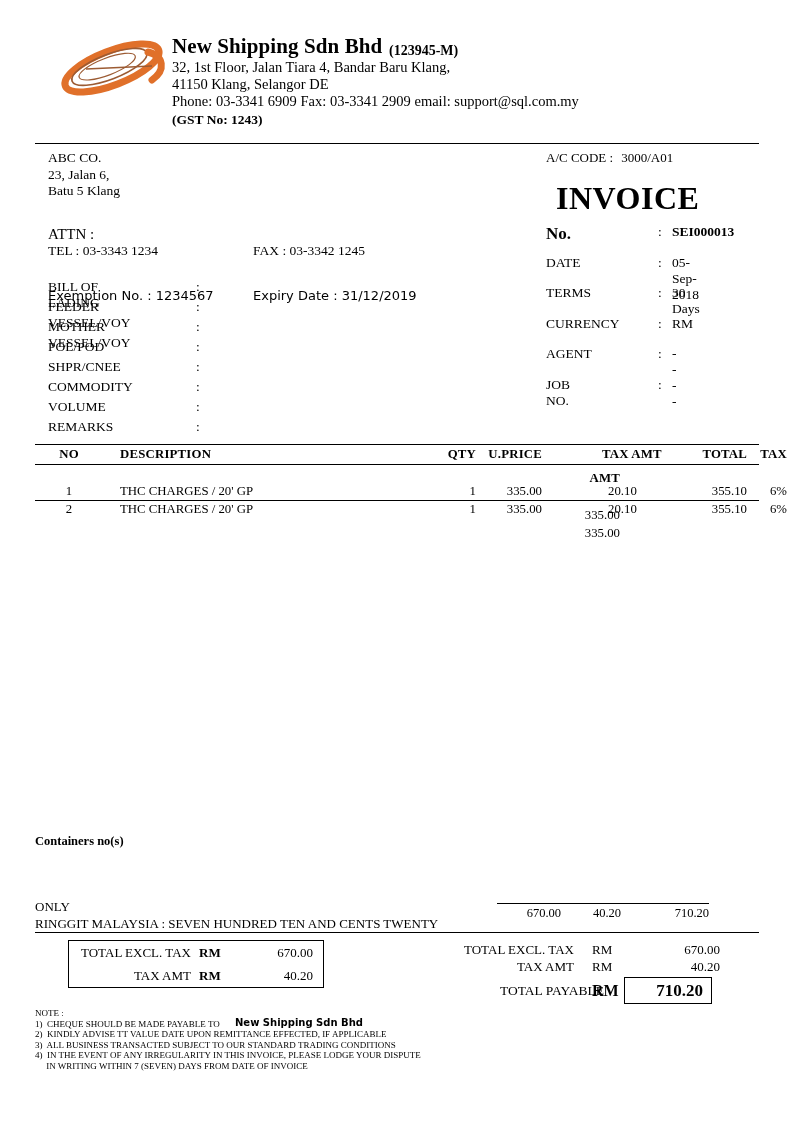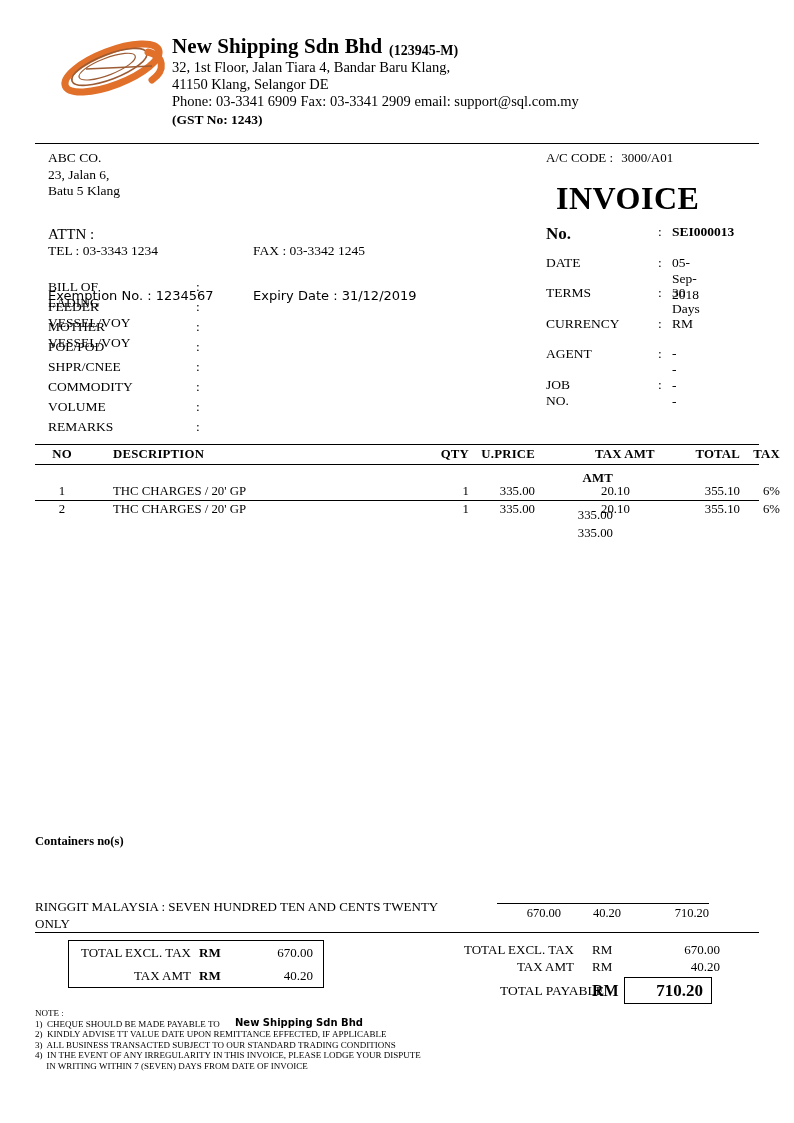--- a/index.html
+++ b/index.html
@@ -73,21 +73,21 @@
   }
   #info { position: absolute; left: 546px; top: 224px; font-size: 13.5px; }
   .info-row { position: relative; height: 30.5px; }
   .info-label { position: absolute; left: 0; top: 0; }
   .info-colon { position: absolute; left: 112px; top: 0; }
   .info-value { position: absolute; left: 126px; top: 0; }
   .info-row.strong .info-label { font-size: 17px; font-weight: bold; }
   .info-row.strong .info-value { font-weight: bold; font-size: 13.5px; }
 
   
-  #items { position: absolute; left: 35px; top: 447px; width: 724px; font-size: 12.8px; }
+  #items { position: absolute; left: 42px; top: 447px; width: 724px; font-size: 12.8px; }
   .it-row { position: relative; height: 18px; }
   .it-row.head { font-weight: bold; font-size: 12.8px; letter-spacing: .2px; }
   .c-no    { position: absolute; left: 0px;   width: 54px;  text-align: center; }
   .c-desc  { position: absolute; left: 78px; }
   .c-qty   { position: absolute; left: 360px; width: 74px;  text-align: right; }
   .c-price { position: absolute; left: 414px; width: 86px;  text-align: right; }
   .c-amt   { position: absolute; left: 500px; width: 78px;  text-align: right; margin-top: 24px; }
   .c-taxamt{ position: absolute; left: 560px; width: 86px;  text-align: left; padding-left: 6px; }
   .c-total { position: absolute; left: 620px; width: 85px;  text-align: right; }
   .c-tax   { position: absolute; left: 705px; width: 40px;  text-align: right; }
@@ -303,22 +303,22 @@
         <span class="c-amt">335.00</span>
         <span class="c-taxamt">20.10</span>
         <span class="c-total">355.10</span>
         <span class="c-tax">6%</span>
       </div>
     </div>
 
   <div id="containers">Containers no(s)</div>
 
   <div id="words">
+    <div>ONLY</div>
     <div>RINGGIT MALAYSIA : SEVEN HUNDRED TEN AND CENTS TWENTY</div>
-    <div>ONLY</div>
   </div>
   <div id="sum-rule"></div>
   <div id="sum-nums">
     <span class="s1">670.00</span>
     <span class="s2">40.20</span>
     <span class="s3">710.20</span>
   </div>
 
   <div class="rule" id="rule-grand-top"></div>
 

